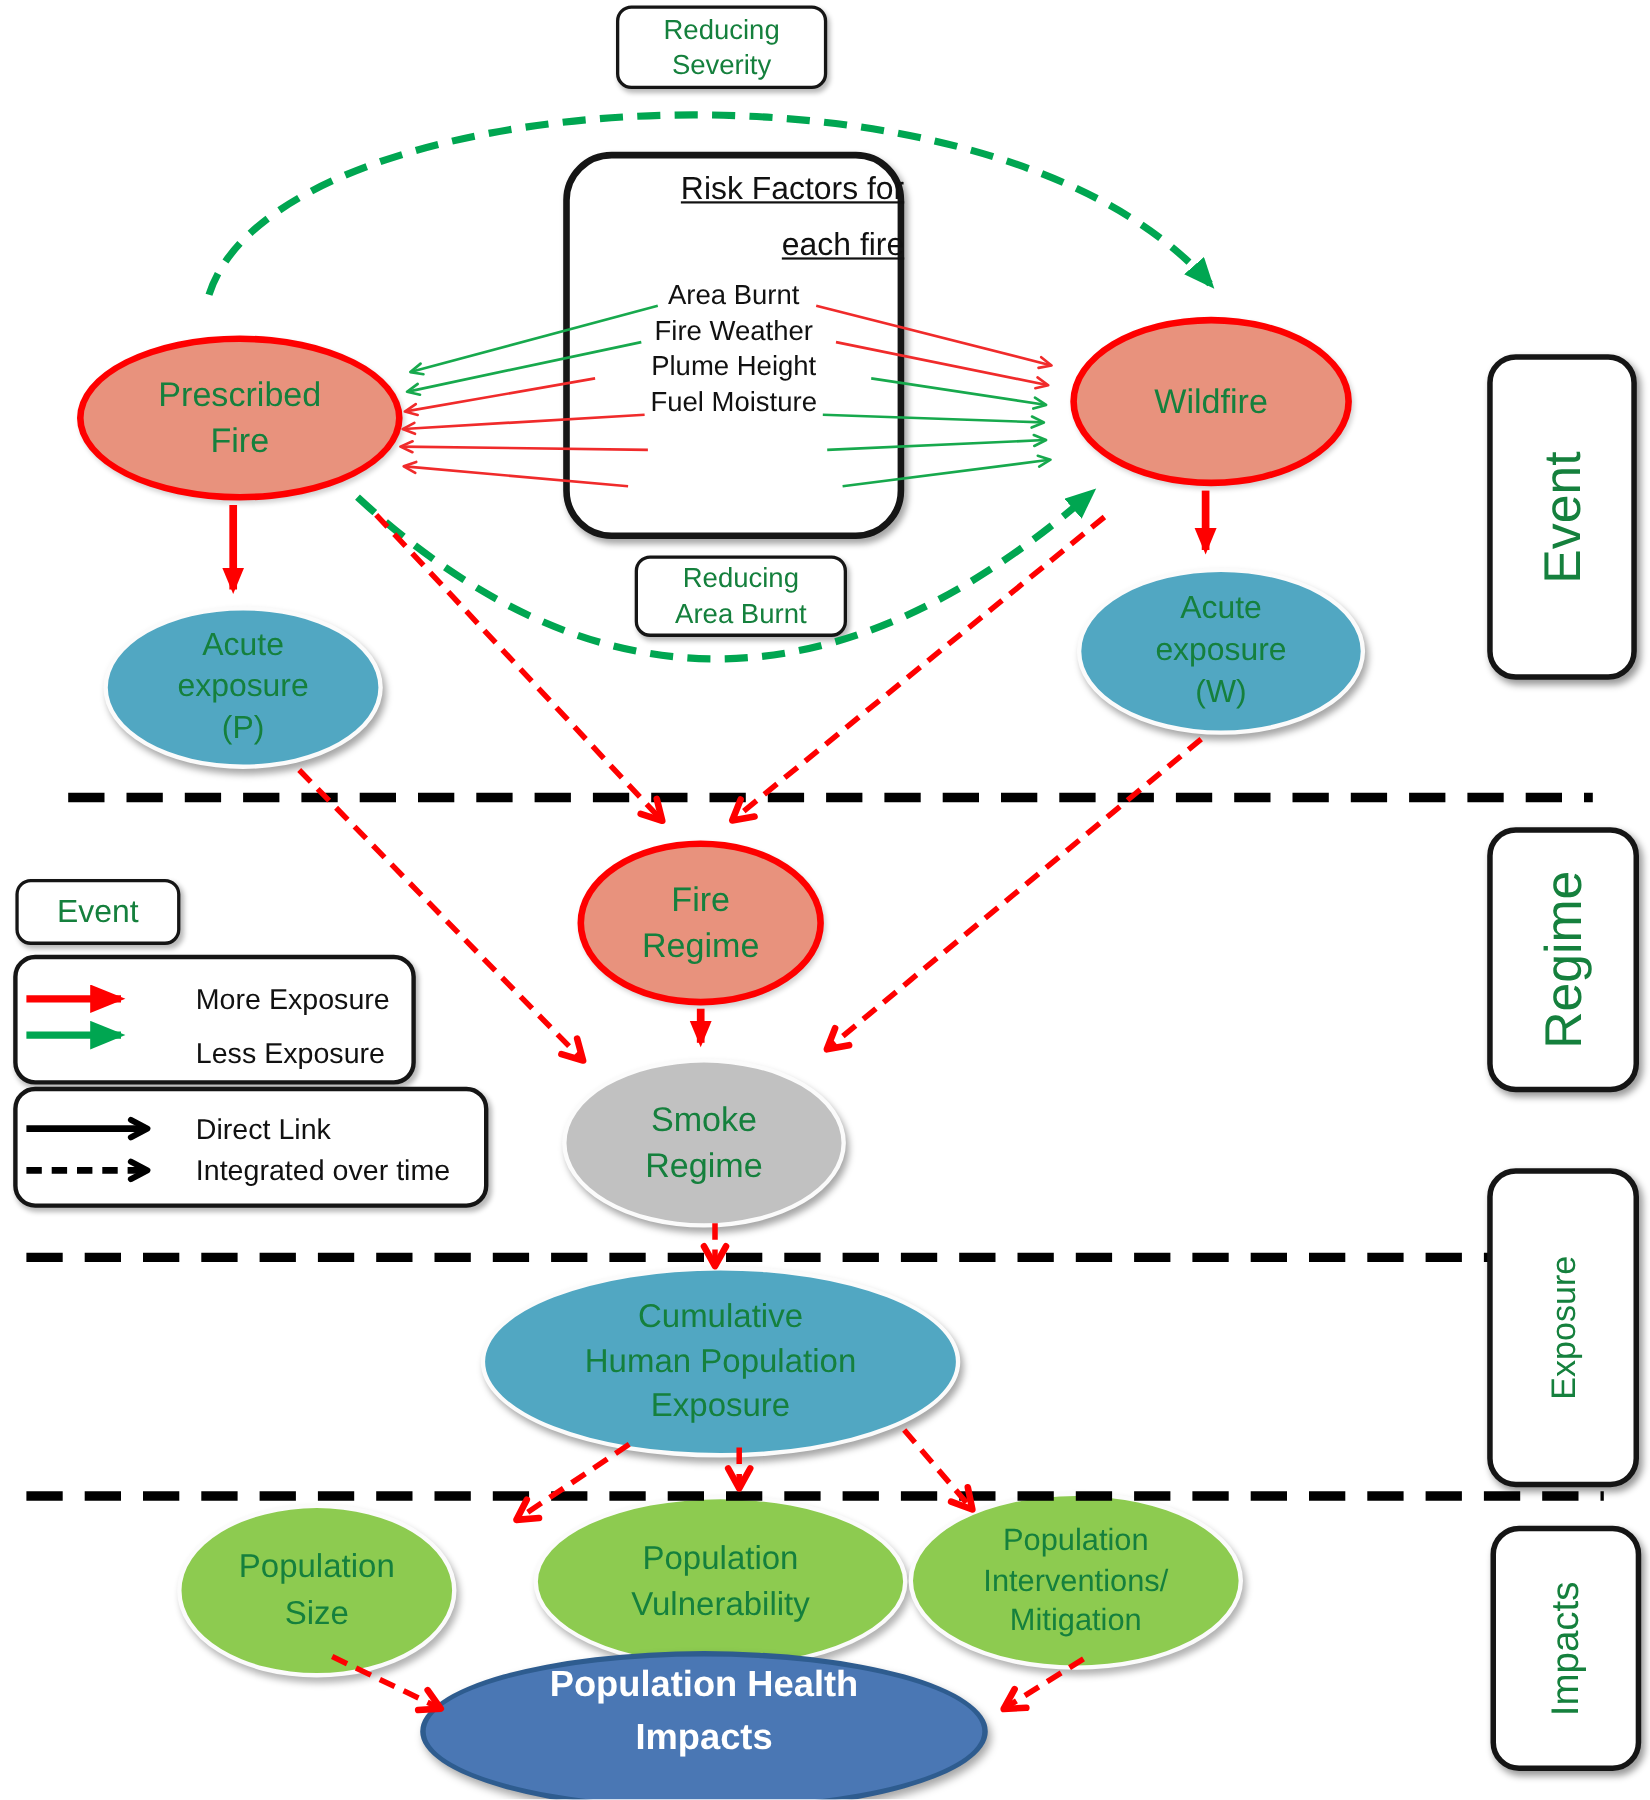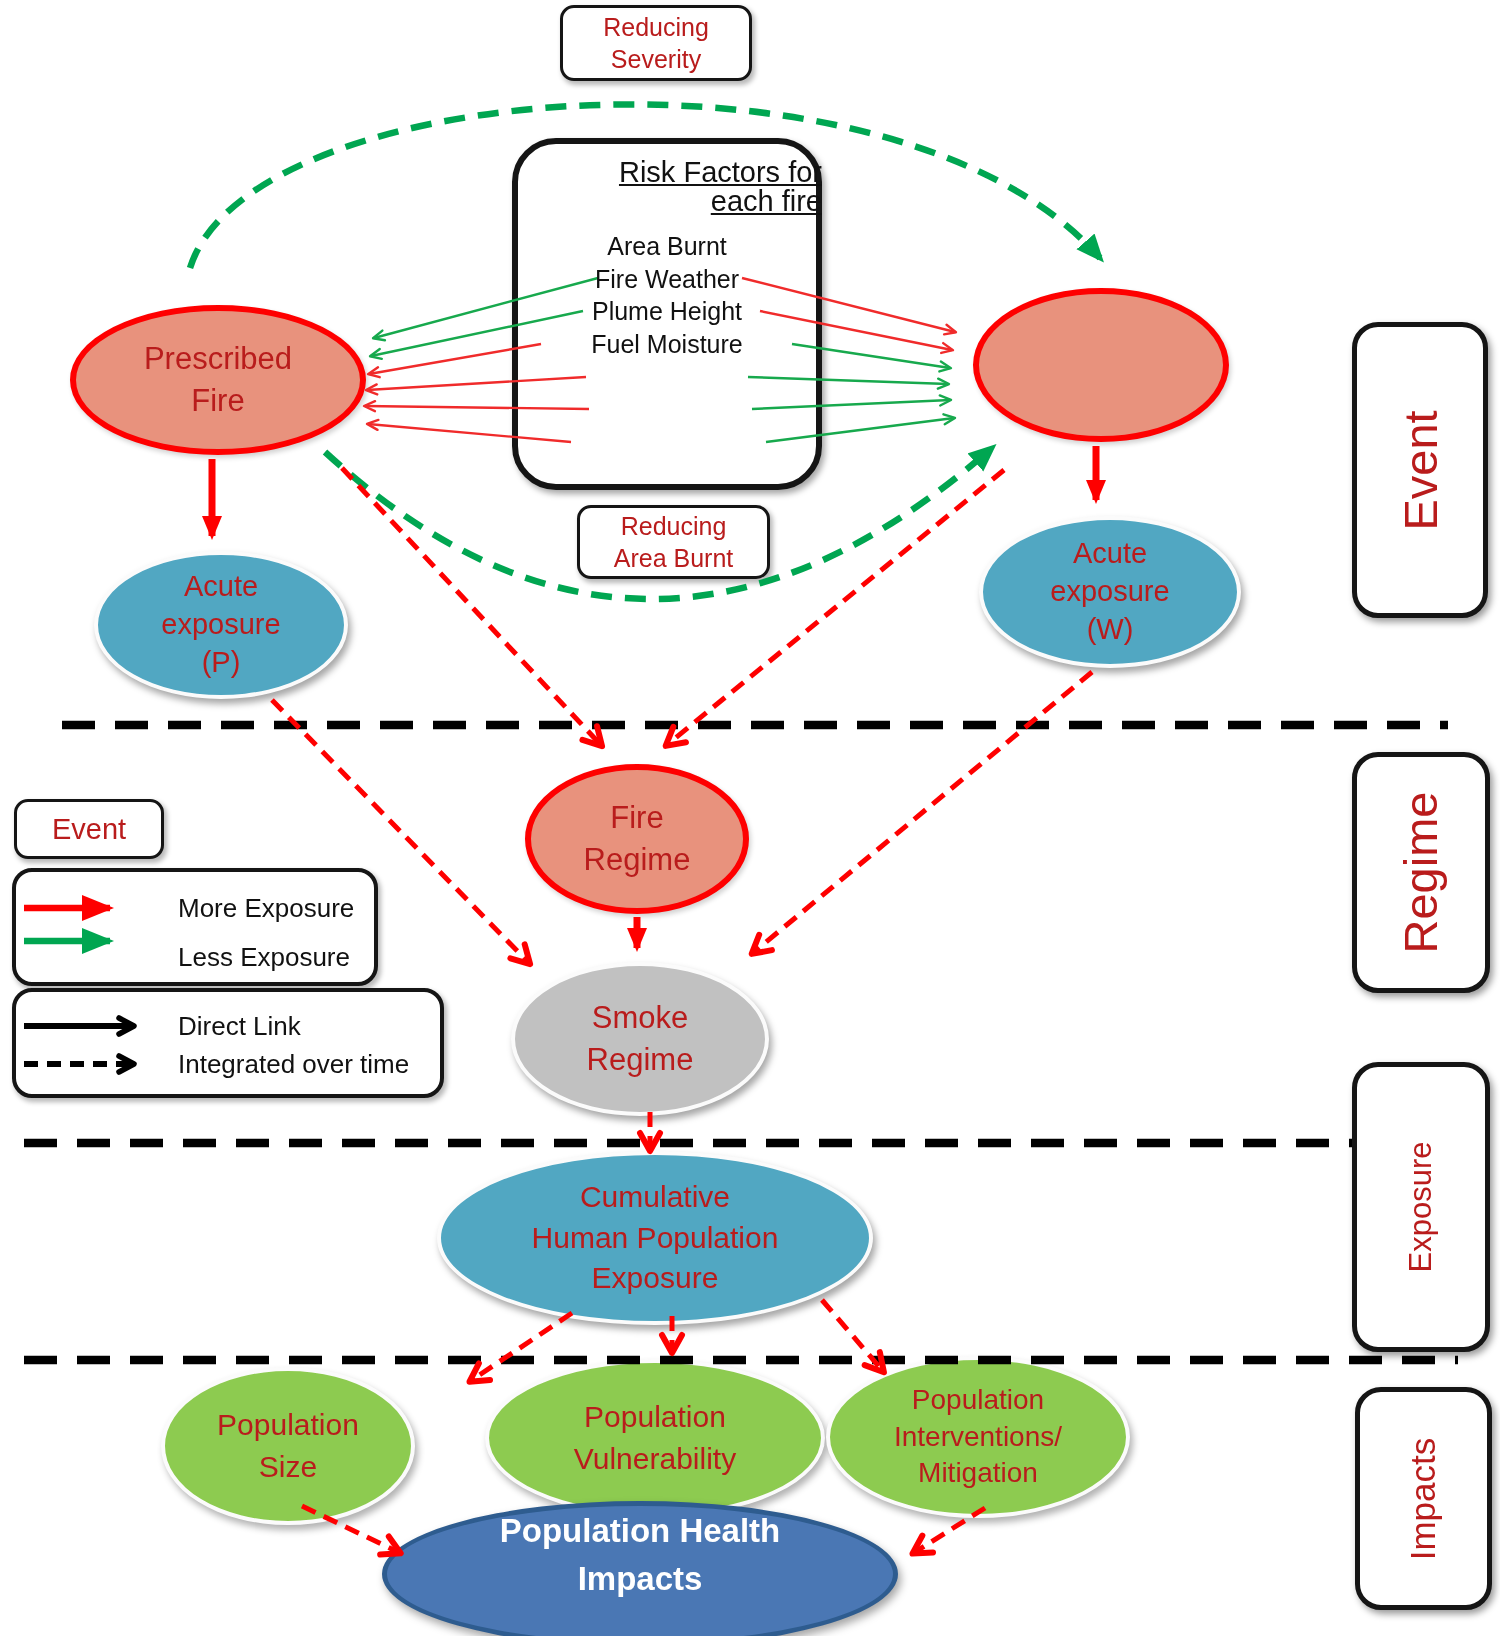--- a/index.html
+++ b/index.html
@@ -14,21 +14,21 @@
   .ell.teal{background:#51A7C2;border:4px solid #FBFBFB;box-shadow:3px 5px 7px rgba(0,0,0,.35);}
   .ell.gray{background:#C1C1C1;border:4px solid #FBFBFB;box-shadow:3px 5px 7px rgba(0,0,0,.35);}
   .ell.green{background:#8DCB50;border:4px solid #FBFBFB;box-shadow:3px 5px 7px rgba(0,0,0,.3);}
   .ell.blue{background:#4A77B4;border:5px solid #2E5C8F;box-shadow:3px 5px 8px rgba(0,0,0,.35);}
   .box{position:absolute;background:#fff;border:3.5px solid #151515;border-radius:14px;
        box-sizing:border-box;box-shadow:2.5px 3.5px 5px rgba(0,0,0,.28);}
   .box.heavy{border-width:6px;border-radius:44px;box-shadow:3px 4px 6px rgba(0,0,0,.35);}
   .box.stage{border-width:5px;border-radius:26px;box-shadow:3px 4px 7px rgba(0,0,0,.4);}
   .box.lgd{border-width:4.5px;border-radius:20px;}
   .txt{position:absolute;display:flex;align-items:center;justify-content:center;
-       text-align:center;white-space:pre-line;color:#b91c1c;pointer-events:none;z-index:3;}
+       text-align:center;white-space:pre-line;color:#15803d;pointer-events:none;z-index:3;}
   .stage-inner{transform:rotate(-90deg);white-space:nowrap;}
   .rf-text{position:absolute;z-index:3;text-align:center;pointer-events:none;}
   .rf-title{font-size:29px;text-decoration:underline;line-height:1.0;text-align:right;}
   .rf-items{list-style:none;margin:14px 0 0 0;padding:0;font-size:25px;line-height:32.6px;}
   .lg-item{position:absolute;z-index:3;font-size:26px;white-space:nowrap;pointer-events:none;}
 </style>
 </head>
 <body>
 
 <div class="canvas">
@@ -137,20 +137,21 @@
     <g fill="none">
       <line x1="24" y1="908" x2="110" y2="908" stroke="#FE0000" stroke-width="6.5" marker-end="url(#mTriRedL)"></line>
       <line x1="24" y1="941" x2="110" y2="941" stroke="#00A651" stroke-width="6.5" marker-end="url(#mTriGreenL)"></line>
       <line x1="24" y1="1026" x2="132" y2="1026" stroke="#000" stroke-width="6" marker-end="url(#mVeeBlack)"></line>
       <line x1="24" y1="1064" x2="132" y2="1064" stroke="#000" stroke-width="6" stroke-dasharray="14 9" marker-end="url(#mVeeBlack)"></line>
     </g>
   </svg>
 
   <div class="txt" style="left:70px;top:305px;width:296px;height:150px;font-size:31px;line-height:1.35;">Prescribed
 Fire</div>
+  <div class="txt" style="left:973px;top:288px;width:256px;height:154px;font-size:31px;">Wildfire</div>
   <div class="txt" style="left:94px;top:551px;width:254px;height:148px;font-size:29px;line-height:1.3;">Acute
 exposure
 (P)</div>
   <div class="txt" style="left:979px;top:516px;width:262px;height:152px;font-size:29px;line-height:1.3;">Acute
 exposure
 (W)</div>
   <div class="txt" style="left:525px;top:764px;width:224px;height:150px;font-size:31px;line-height:1.35;">Fire
 Regime</div>
   <div class="txt" style="left:511px;top:962px;width:258px;height:154px;font-size:31px;line-height:1.35;">Smoke
 Regime</div>
@@ -167,21 +168,21 @@
   <div class="txt" style="left:382px;top:1495px;width:516px;height:120px;font-size:33px;line-height:1.45;color:#fff;font-weight:bold;">Population Health
 Impacts</div>
 
   <div class="txt" style="left:560px;top:5px;width:192px;height:76px;font-size:25px;line-height:1.3;">Reducing
 Severity</div>
   <div class="txt" style="left:577px;top:505px;width:193px;height:74px;font-size:25px;line-height:1.3;">Reducing
 Area Burnt</div>
 
   <div class="rf-text" style="left:512px;top:158px;width:310px;">
     <div class="rf-title">Risk Factors for</div>
-    <div class="rf-title" style="padding-left:16px;">each fire</div>
+    <div class="rf-title" style="margin-top:22px;padding-left:16px;">each fire</div>
     <ul class="rf-items">
       <li>Area Burnt</li>
       <li>Fire Weather</li>
       <li>Plume Height</li>
       <li>Fuel Moisture</li>
     </ul>
   </div>
 
   <div class="txt" style="left:14px;top:799px;width:150px;height:60px;font-size:29px;">Event</div>
   <div class="lg-item" style="left:178px;top:893px;">More Exposure</div>

